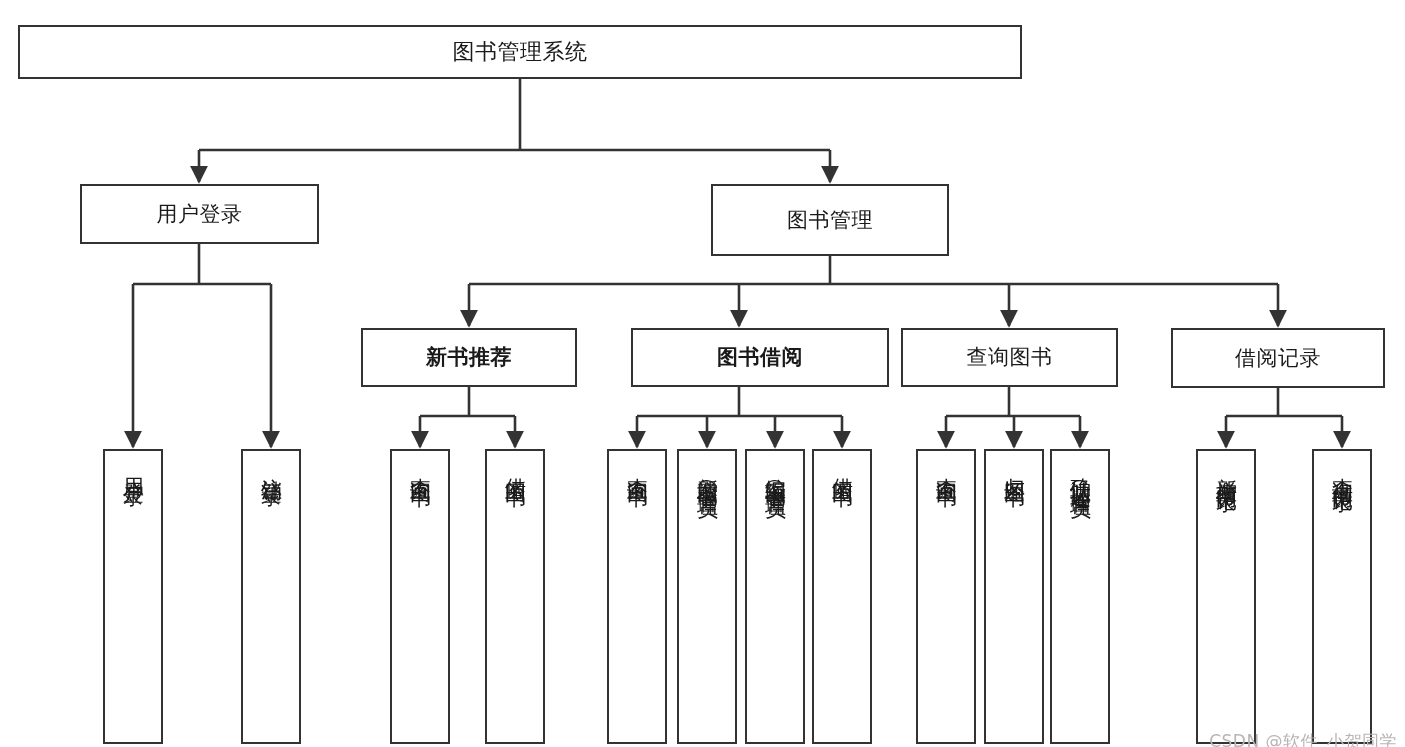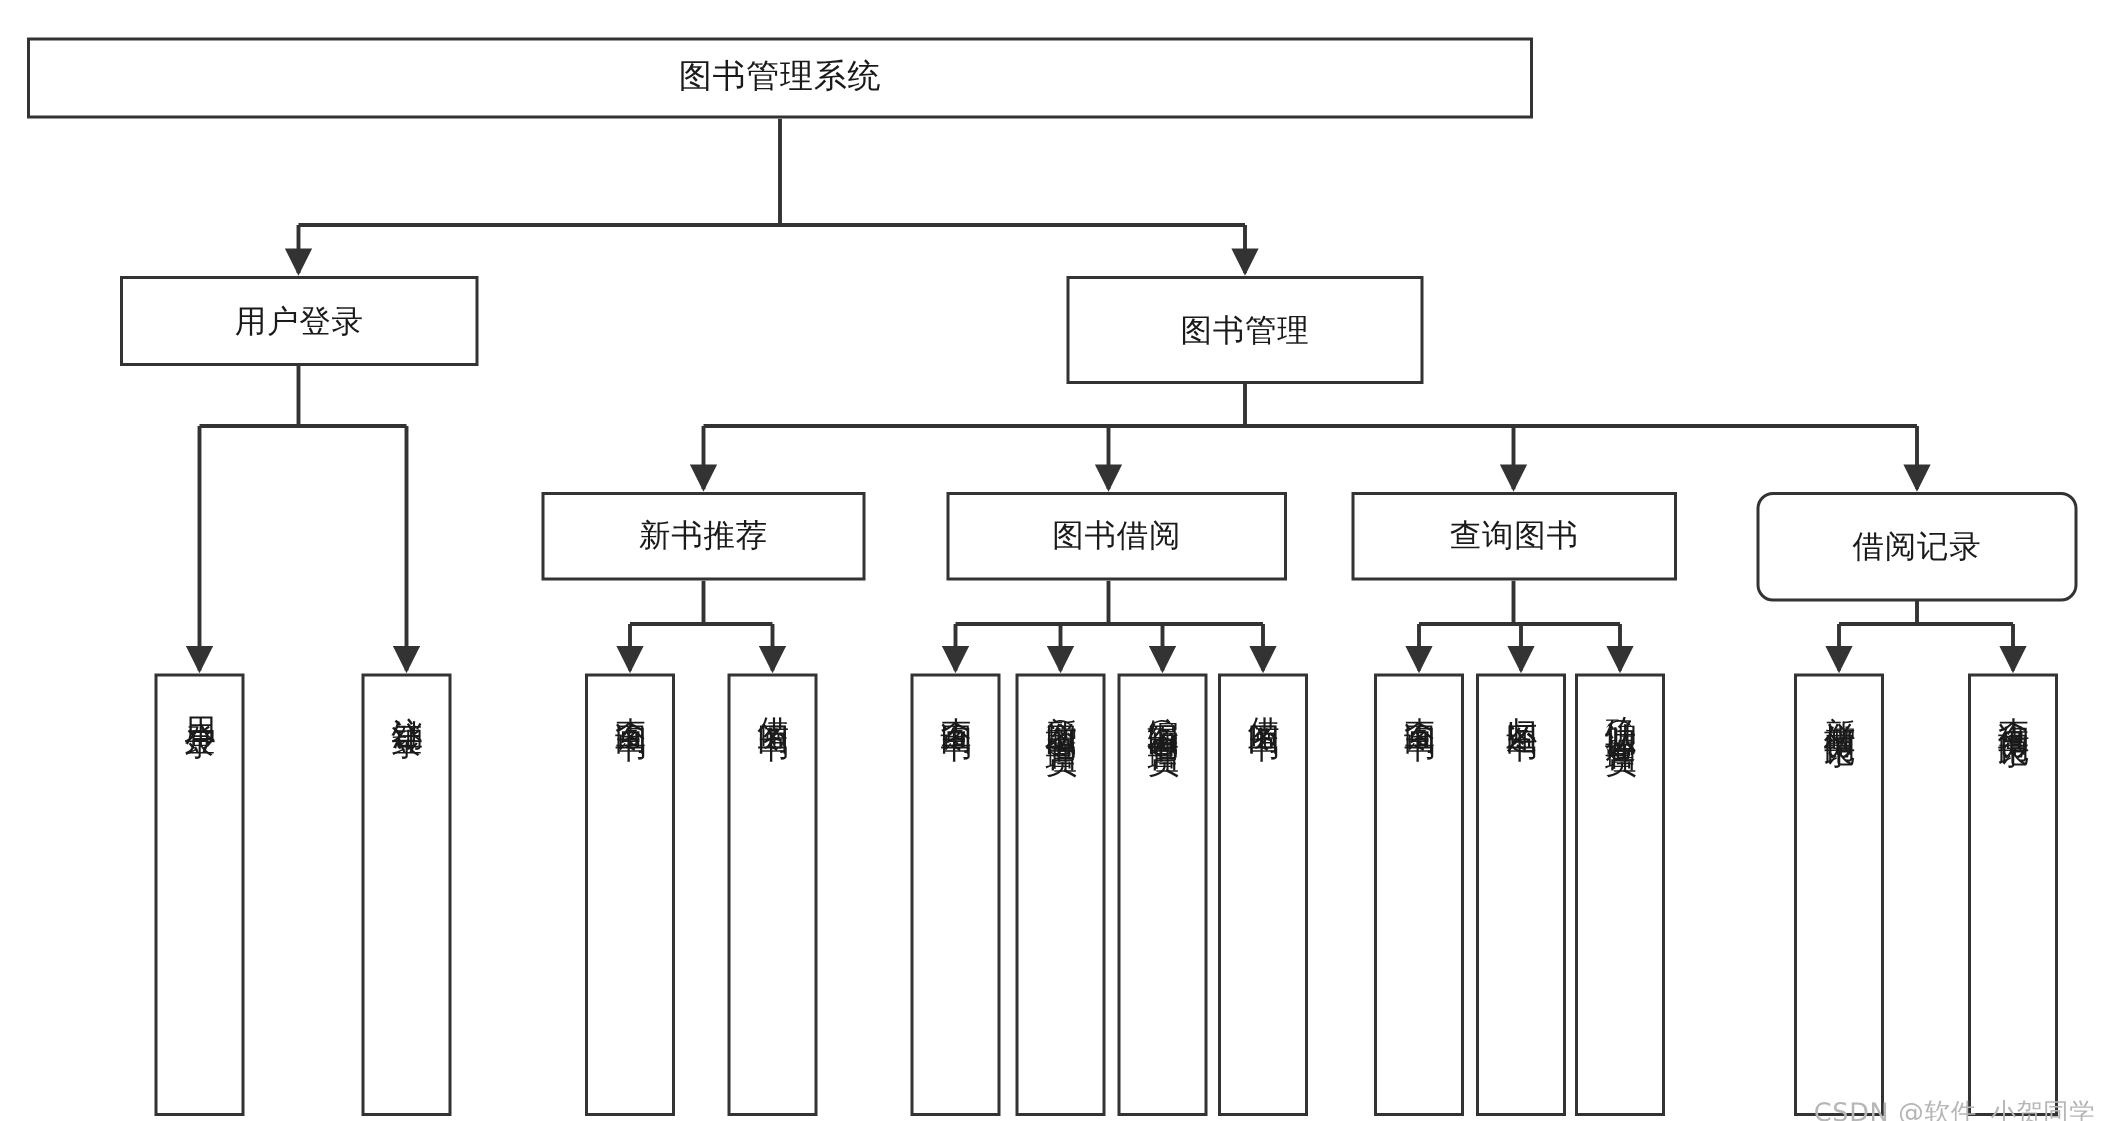--- a/index.html
+++ b/index.html
@@ -135,30 +135,30 @@
     <span class="node-label">图书管理系统</span>
   </div>
 
   <div class="node horiz" style="left:80px; top:172px; width:239px; height:60px;">
     <span class="node-label">用户登录</span>
   </div>
   <div class="node horiz" style="left:711px; top:172px; width:238px; height:72px;">
     <span class="node-label">图书管理</span>
   </div>
 
-  <div class="node horiz" style="left:361px; top:316px; width:216px; height:59px;">
+  <div class="node horiz" style="left:361px; top:316px; width:216px; height:59px;font-weight:bold;">
     <span class="node-label">新书推荐</span>
   </div>
-  <div class="node horiz" style="left:631px; top:316px; width:227px; height:59px;">
+  <div class="node horiz" style="left:631px; top:316px; width:258px; height:59px;font-weight:bold;">
     <span class="node-label">图书借阅</span>
   </div>
   <div class="node horiz" style="left:901px; top:316px; width:217px; height:59px;">
     <span class="node-label">查询图书</span>
   </div>
-  <div class="node horiz" style="left:1171px; top:316px; width:214px; height:73px;border-radius:11px;">
+  <div class="node horiz" style="left:1171px; top:316px; width:214px; height:60px;">
     <span class="node-label">借阅记录</span>
   </div>
 
   <div class="node leaf" style="left:103px; top:437px; width:60px; height:295px;">
     <span class="node-label">用户登录</span>
   </div>
   <div class="node leaf" style="left:241px; top:437px; width:60px; height:295px;">
     <span class="node-label">注销登录</span>
   </div>
 

